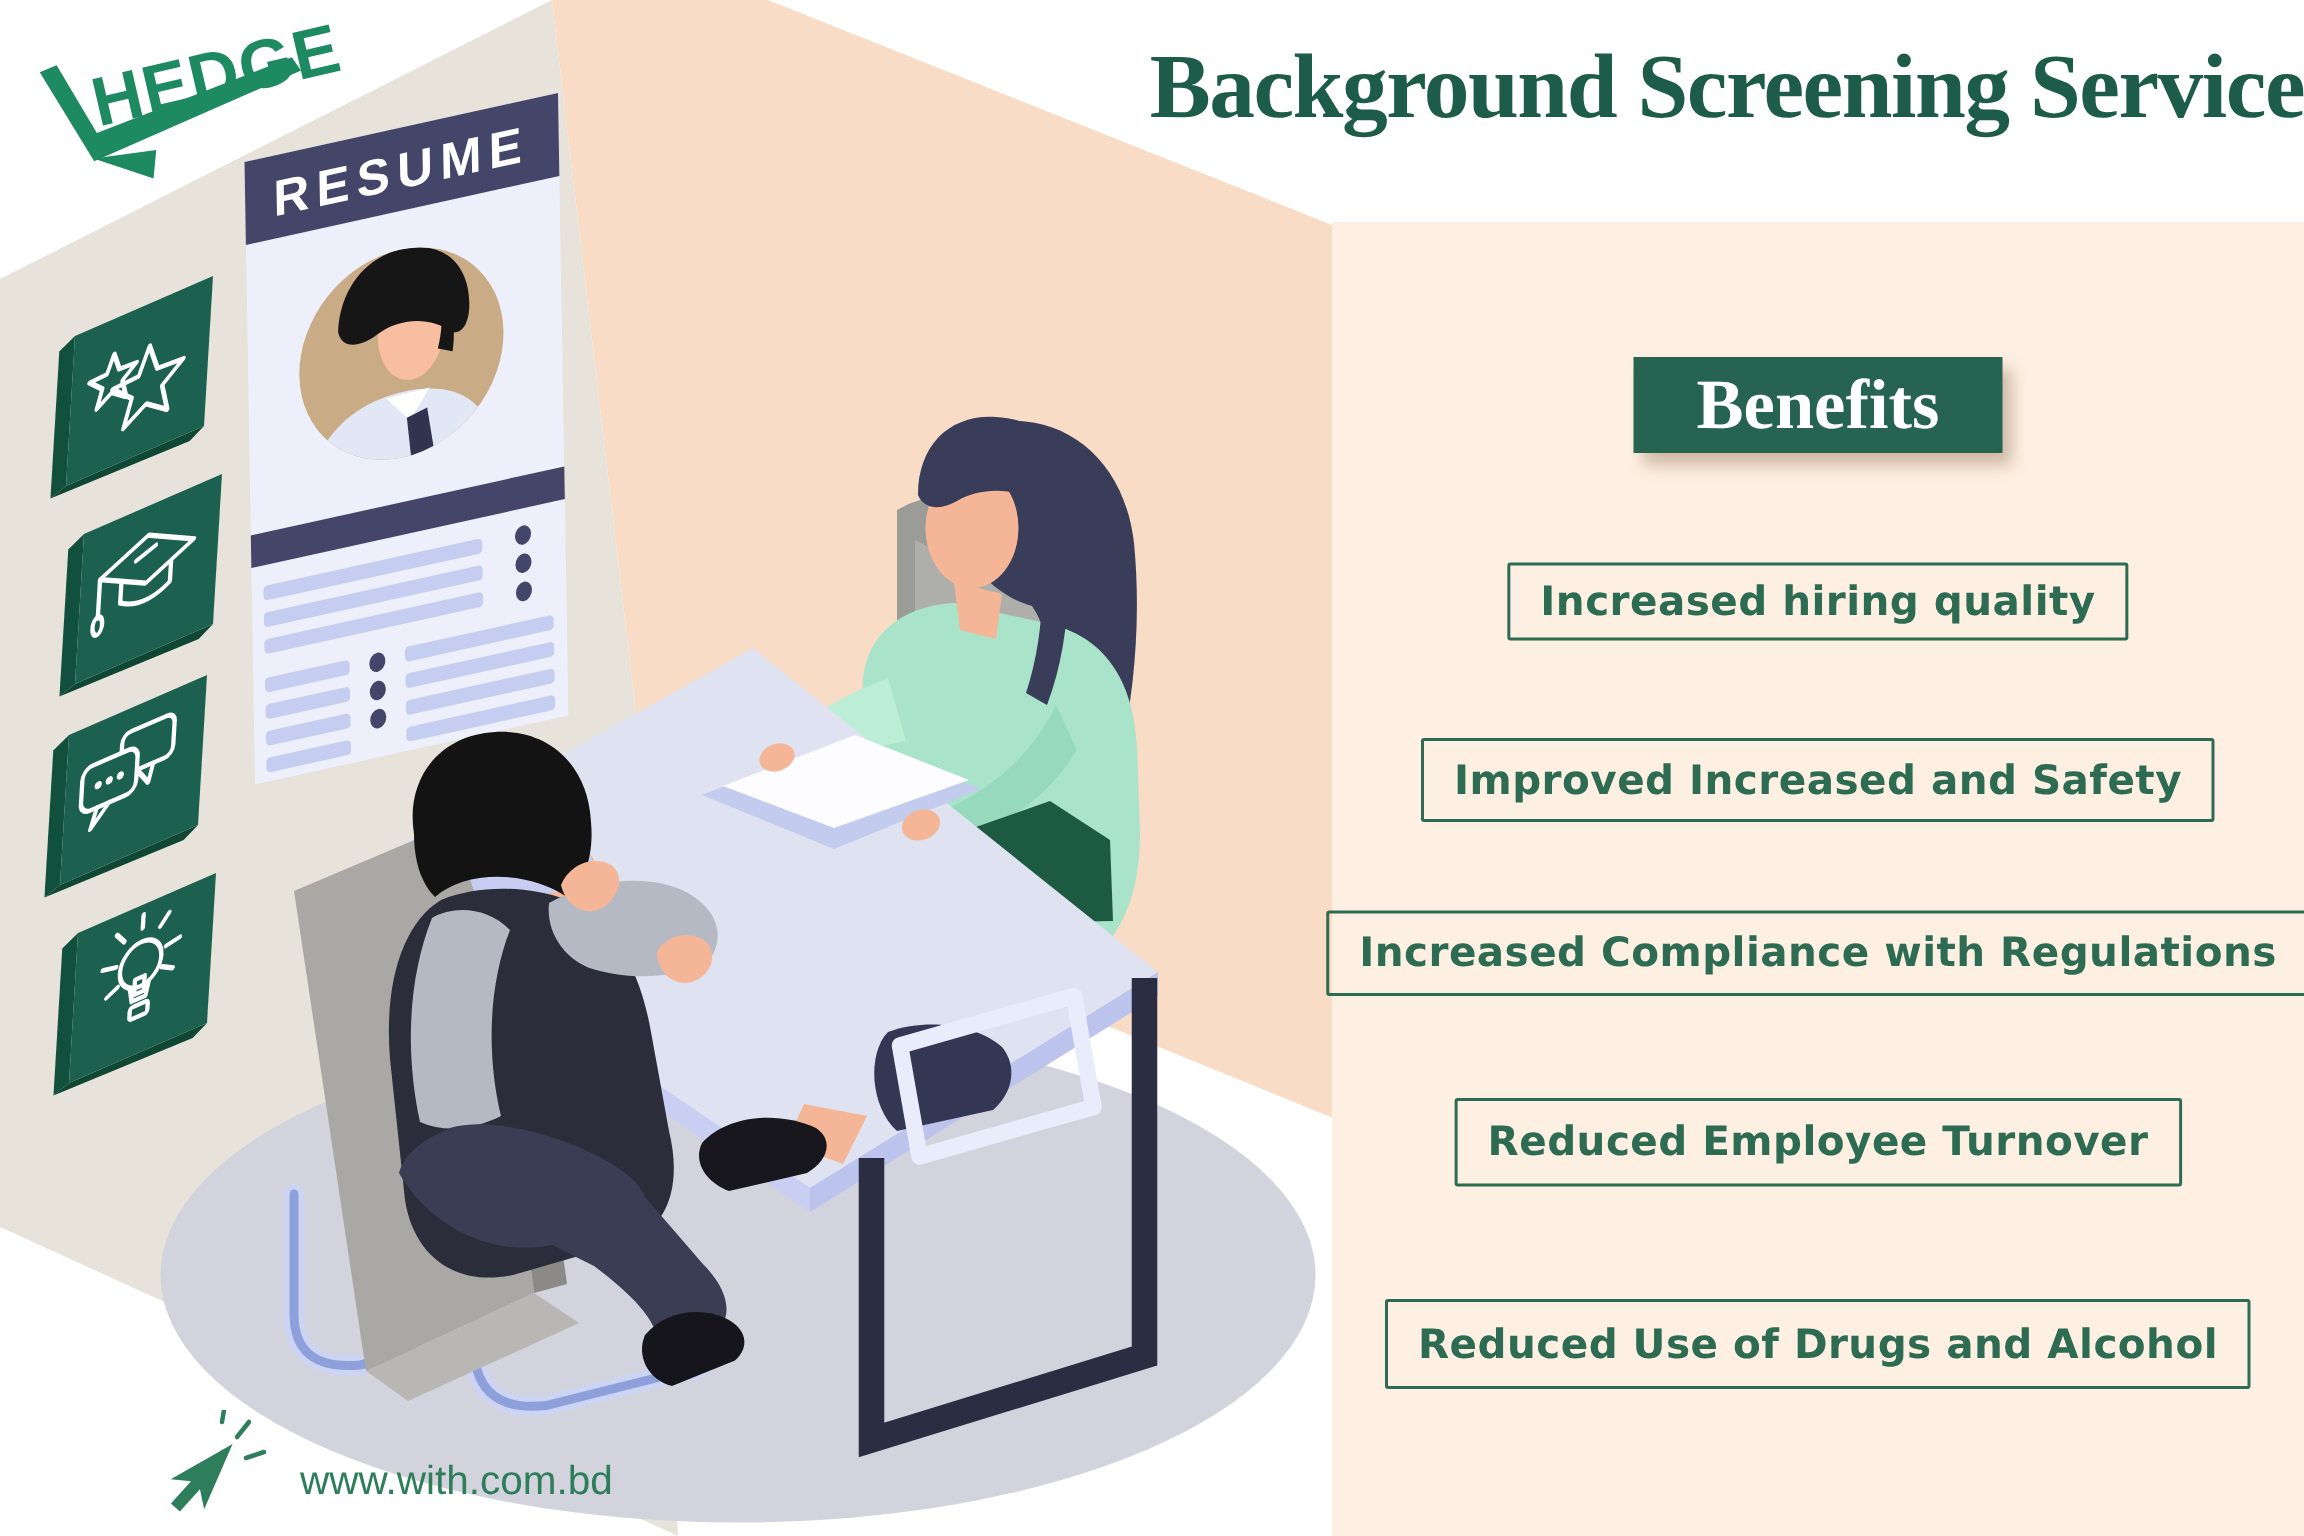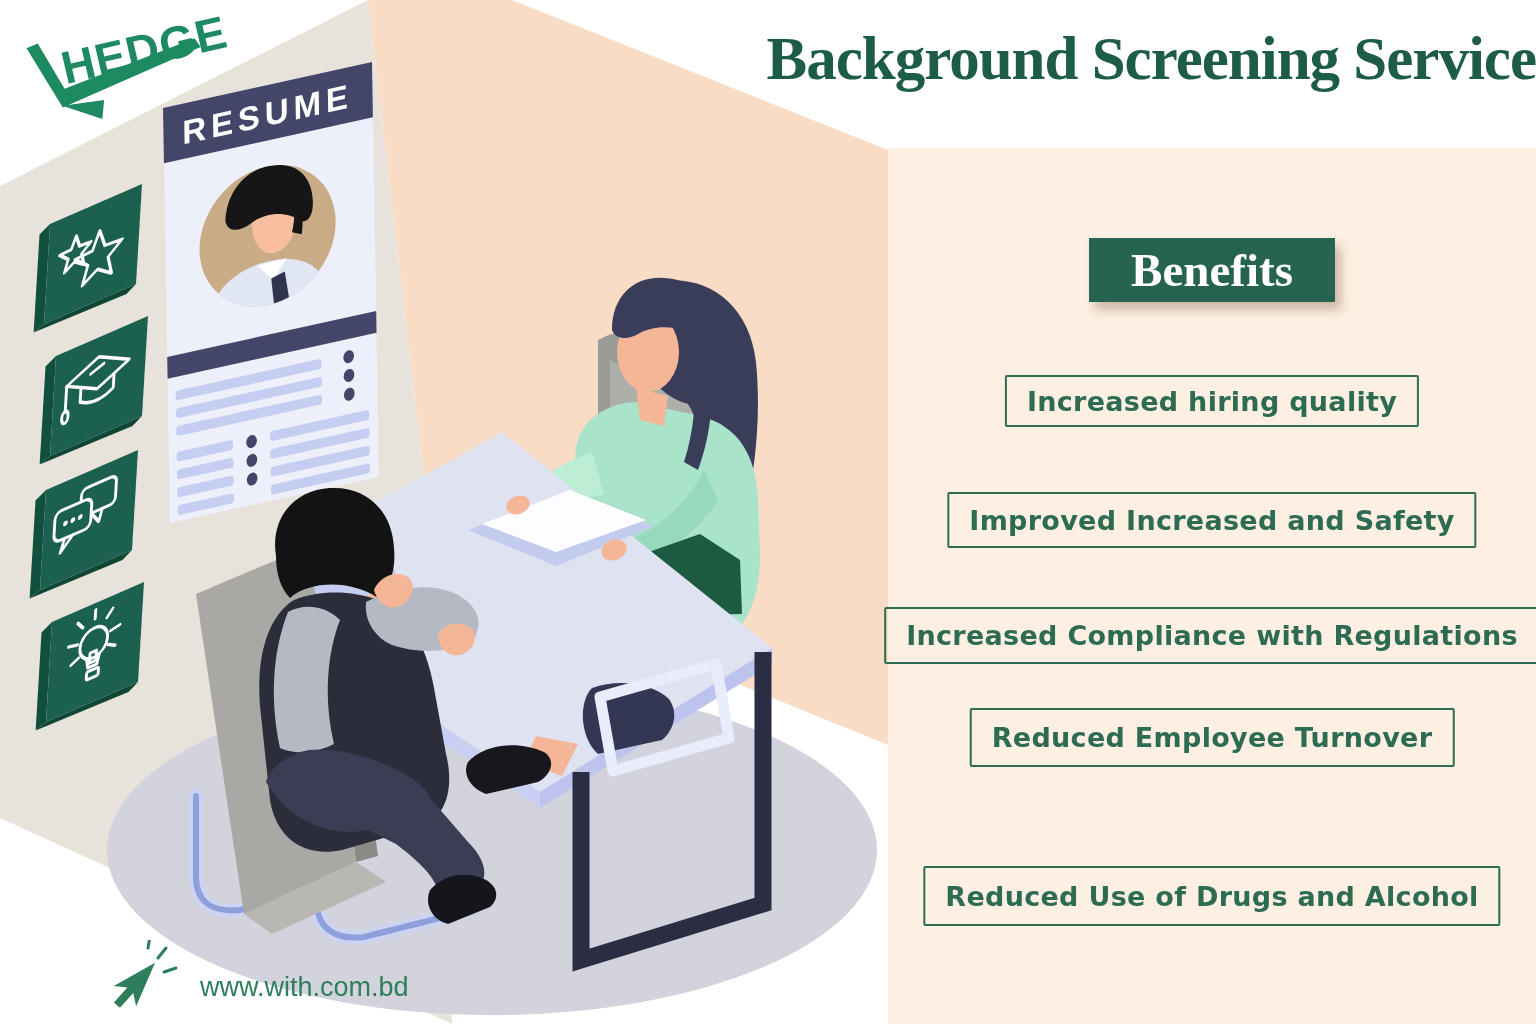--- a/index.html
+++ b/index.html
@@ -17,21 +17,21 @@
     font-family:"Liberation Serif", serif;font-weight:bold;font-size:47px;
     display:flex;align-items:center;justify-content:center;
     box-shadow:6px 8px 10px rgba(150,115,90,.45);}
   .benefit-item{position:absolute;left:50%;transform:translateX(-50%);
     border:2px solid #2d6b52;border-radius:2px;color:#2d6b52;background:transparent;
     font-family:"DejaVu Sans", sans-serif;font-weight:600;font-size:27px;letter-spacing:.3px;
     white-space:nowrap;display:flex;align-items:center;justify-content:center;padding:0 20px;}
   .b1{top:215px;height:48px;margin-top:12px;}
   .b2{top:344px;height:52px;}
   .b3{top:459px;height:53px;}
-  .b4{top:560px;height:55px;}
+  .b4{top:584px;height:55px;}
   .b5{top:707px;height:56px;margin-top:11px;}
   
   .footer{position:absolute;left:112px;top:940px;width:420px;height:70px;}
   .website{position:absolute;left:88px;top:32px;font-size:27px;color:#2e7d5b;
     font-family:"Liberation Sans", sans-serif;text-decoration:none;}
 </style>
 </head>
 <body>
 
 <div class="stage">

